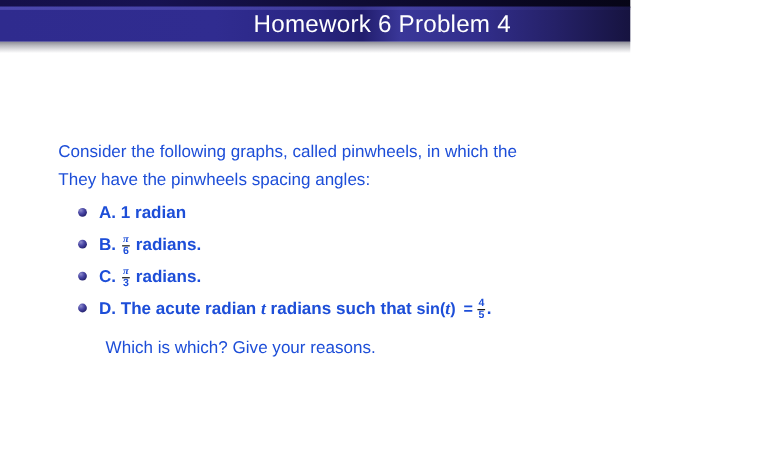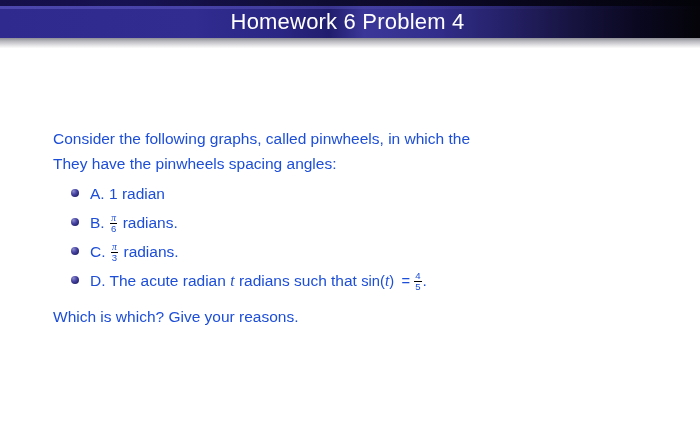--- a/index.html
+++ b/index.html
@@ -13,21 +13,21 @@
     font-family: "Liberation Sans", sans-serif;
     overflow: hidden;
     position: relative;
   }
 
   
   .header {
     position: absolute;
     left: 0;
     top: 0;
-    width: 700px;
+    width: 573px;
     height: 48px;
     overflow: hidden;
   }
   .header-topstrip {
     position: absolute;
     left: 0; top: 0;
     width: 700px; height: 7px;
     background: linear-gradient(to right,
        #151049 0%, #171252 20%, #110e3a 40%,
        #0d0a2c 55%, #08061c 75%, #030309 100%);
@@ -101,37 +101,39 @@
     margin: 3px 0 0 0;
     padding: 0;
     list-style: none;
   }
   .choice-item {
     position: relative;
     padding-left: 37px;
     height: 29px;
     line-height: 29px;
     white-space: nowrap;
+    font-weight: bold;
   }
   .bullet {
     position: absolute;
     left: 18px;
     top: 10px;
     width: 8px;
     height: 8px;
     border-radius: 50%;
     background: radial-gradient(circle at 32% 28%,
         #8d8ccb 0%, #4a47a6 38%, #2b2878 70%, #1c1a52 100%);
   }
   .choice-label {
     display: inline;
   }
   .closing {
     margin-top: 9px;
     white-space: nowrap;
+    margin-left: 43px;
   }
 
   
   .frac {
     display: inline-block;
     vertical-align: -0.42em;
     text-align: center;
     font-size: 0.62em;
     line-height: 1.02;
     margin: 0 1px;

